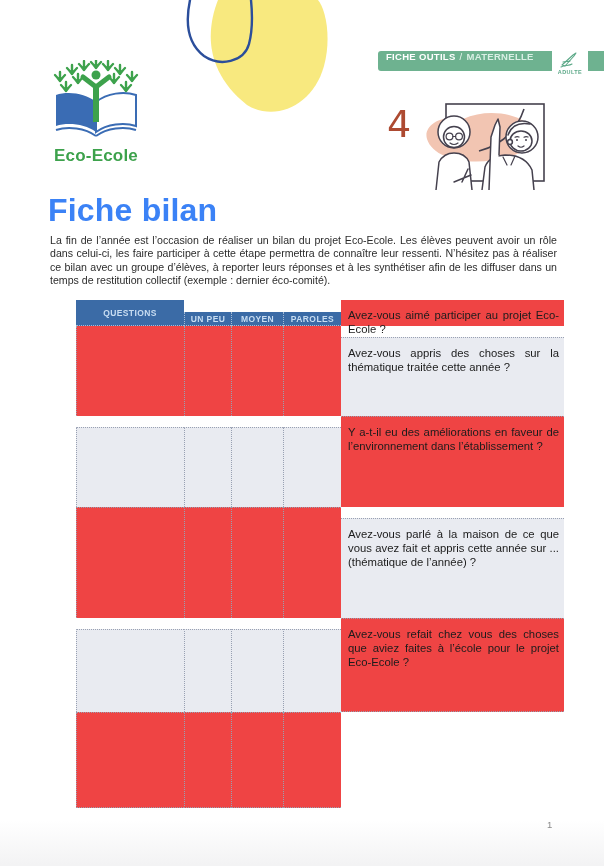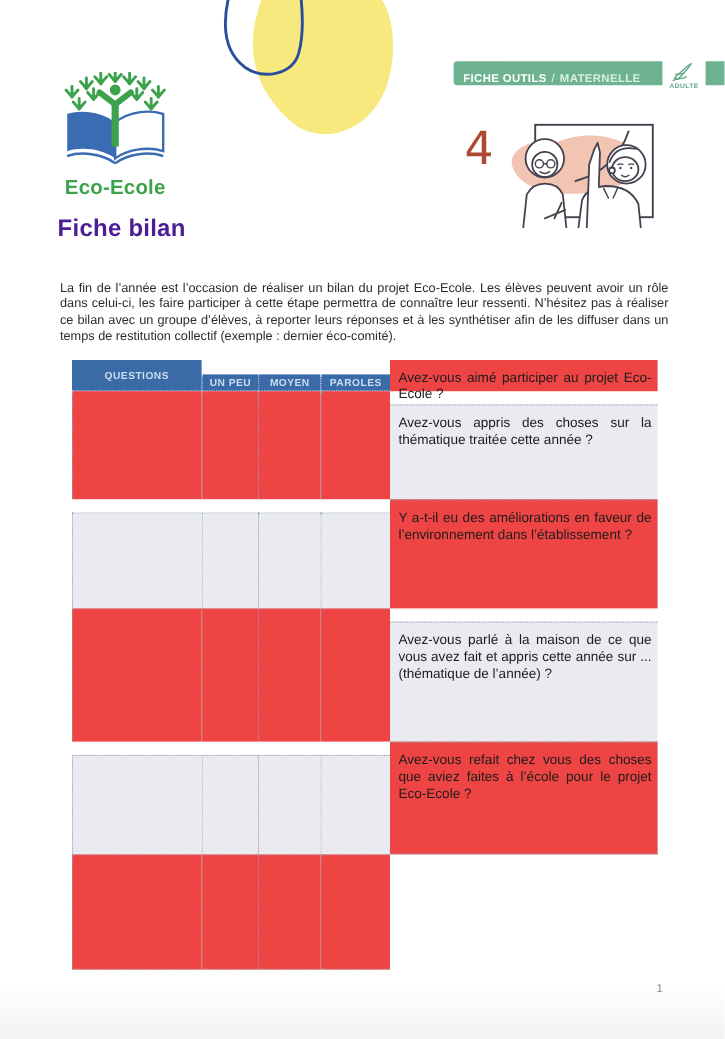--- a/index.html
+++ b/index.html
@@ -7,21 +7,21 @@
     position:relative;width:604px;height:866px;overflow:hidden;
     background:#ffffff;font-family:"Liberation Sans",sans-serif;
   }
   
   .yellow-blob{position:absolute;left:185px;top:0;width:155px;height:130px;}
   .blue-loop{position:absolute;left:180px;top:0;width:85px;height:75px;}
   
   .banner{
     position:absolute;left:378px;top:51px;width:226px;height:20px;
     background:#6eb290;border-radius:3px 0 0 3px;
-    display:flex;align-items:flex-end;padding-left:8px;box-sizing:border-box;
+    display:flex;align-items:flex-start;padding-left:8px;box-sizing:border-box;
     color:#ffffff;font-size:9.5px;letter-spacing:.3px;white-space:nowrap;
   }
   .banner .b{font-weight:bold;}
   .banner .sep{margin:0 4px;color:#eaf6f0;}
   .banner .light{color:#d9efe4;font-weight:bold;}
   .adulte-box{
     position:absolute;left:552px;top:41px;width:36px;height:36px;background:#ffffff;
     display:flex;flex-direction:column;align-items:center;justify-content:flex-end;
     padding-bottom:2px;box-sizing:border-box;
   }
@@ -31,30 +31,30 @@
   .logo-text{margin-top:2px;font-size:17px;font-weight:bold;color:#3da24c;letter-spacing:.2px;}
   
   .hero{position:absolute;left:385px;top:95px;width:172px;height:95px;}
   .step-number{
     position:absolute;left:2px;top:10px;font-size:38px;color:#ad4a31;
     font-family:"DejaVu Sans",sans-serif;line-height:1;
   }
   .hero svg{position:absolute;left:34px;top:0;}
   
   .title{
-    position:absolute;left:48px;top:180px;font-size:20px;font-weight:bold;
-    color:#4c1d95;letter-spacing:.2px;
+    position:absolute;left:48px;top:192px;font-size:32px;font-weight:bold;
+    color:#3b82f6;letter-spacing:.2px;
   }
   .intro{
     position:absolute;left:50px;top:234px;width:507px;
     font-size:10.6px;line-height:13.4px;text-align:justify;color:#2c2c2c;
   }
   
   .bilan-table{
-    position:absolute;left:60px;top:300px;width:472px;
+    position:absolute;left:76px;top:300px;width:472px;
     display:grid;grid-template-columns:108px 47px 52px 58px 223px;
     grid-template-rows:26px 90px 91px 111px 94px 96px;
   }
   .th{
     background:#3b6ba6;color:#c8ddf2;font-size:8.5px;font-weight:bold;
     letter-spacing:.4px;display:flex;align-items:center;justify-content:center;
     border-bottom:1px dotted rgba(255,255,255,.55);box-sizing:border-box;white-space:nowrap;
   }
   .th.sep{border-left:1px dotted rgba(255,255,255,.55);margin-top:12px;}
   .td{box-sizing:border-box;}

